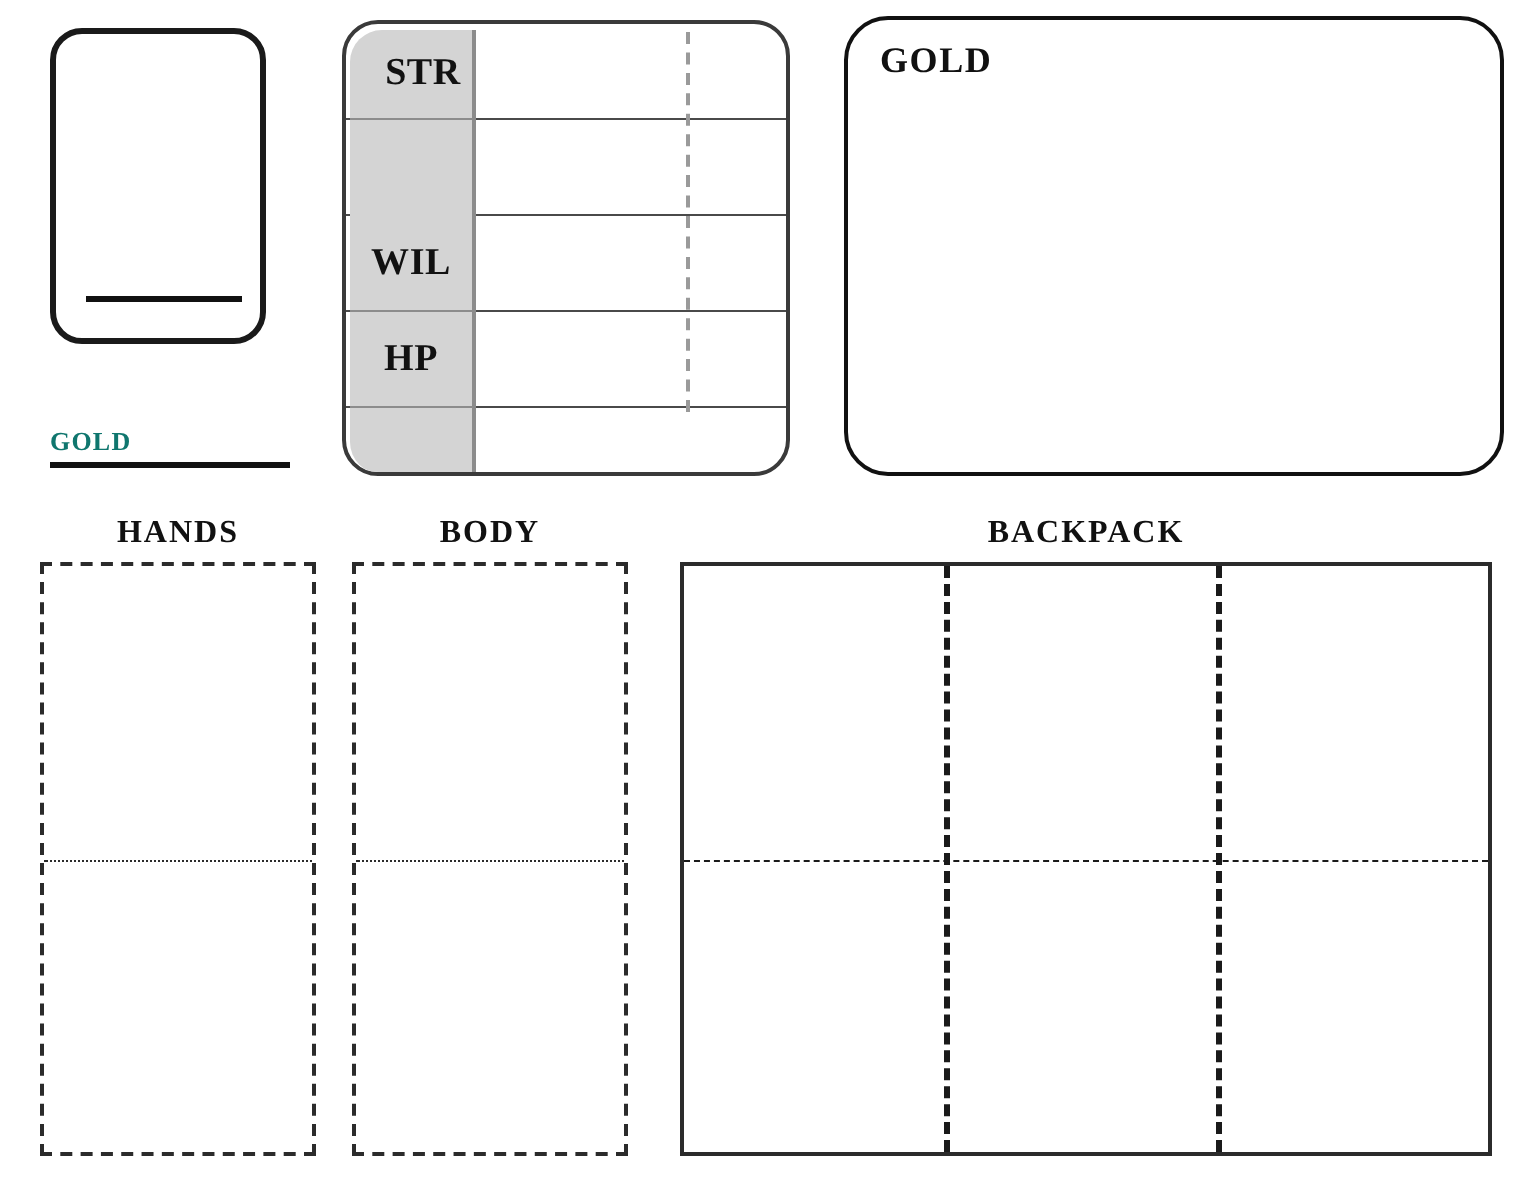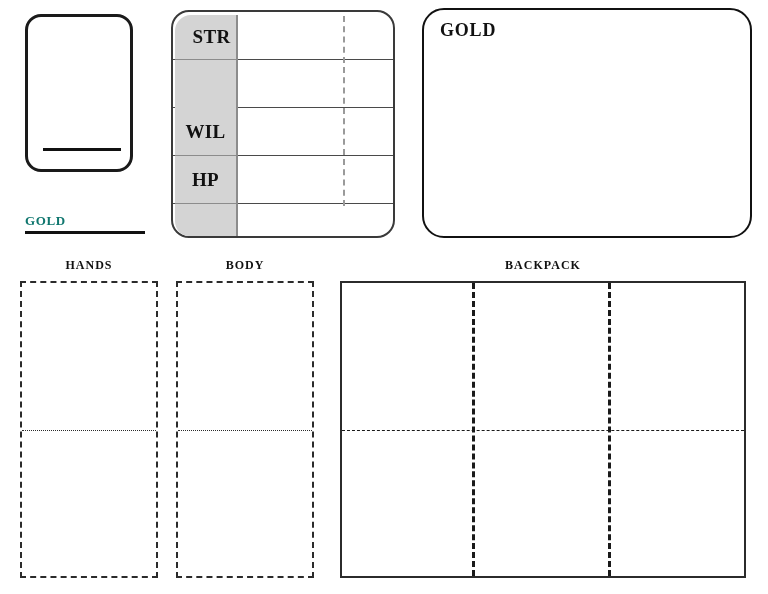--- a/index.html
+++ b/index.html
@@ -156,21 +156,21 @@
     top: 10px;
     font-size: 18px;
     font-weight: bold;
     letter-spacing: 0.8px;
     color: #111111;
   }
 
   
   .section-title {
     position: absolute;
-    font-size: 12px;
+    font-size: 16px;
     font-weight: bold;
     letter-spacing: 1px;
     color: #111111;
     text-align: center;
     white-space: nowrap;
   }
 
   
   .slot-box {
     position: absolute;

